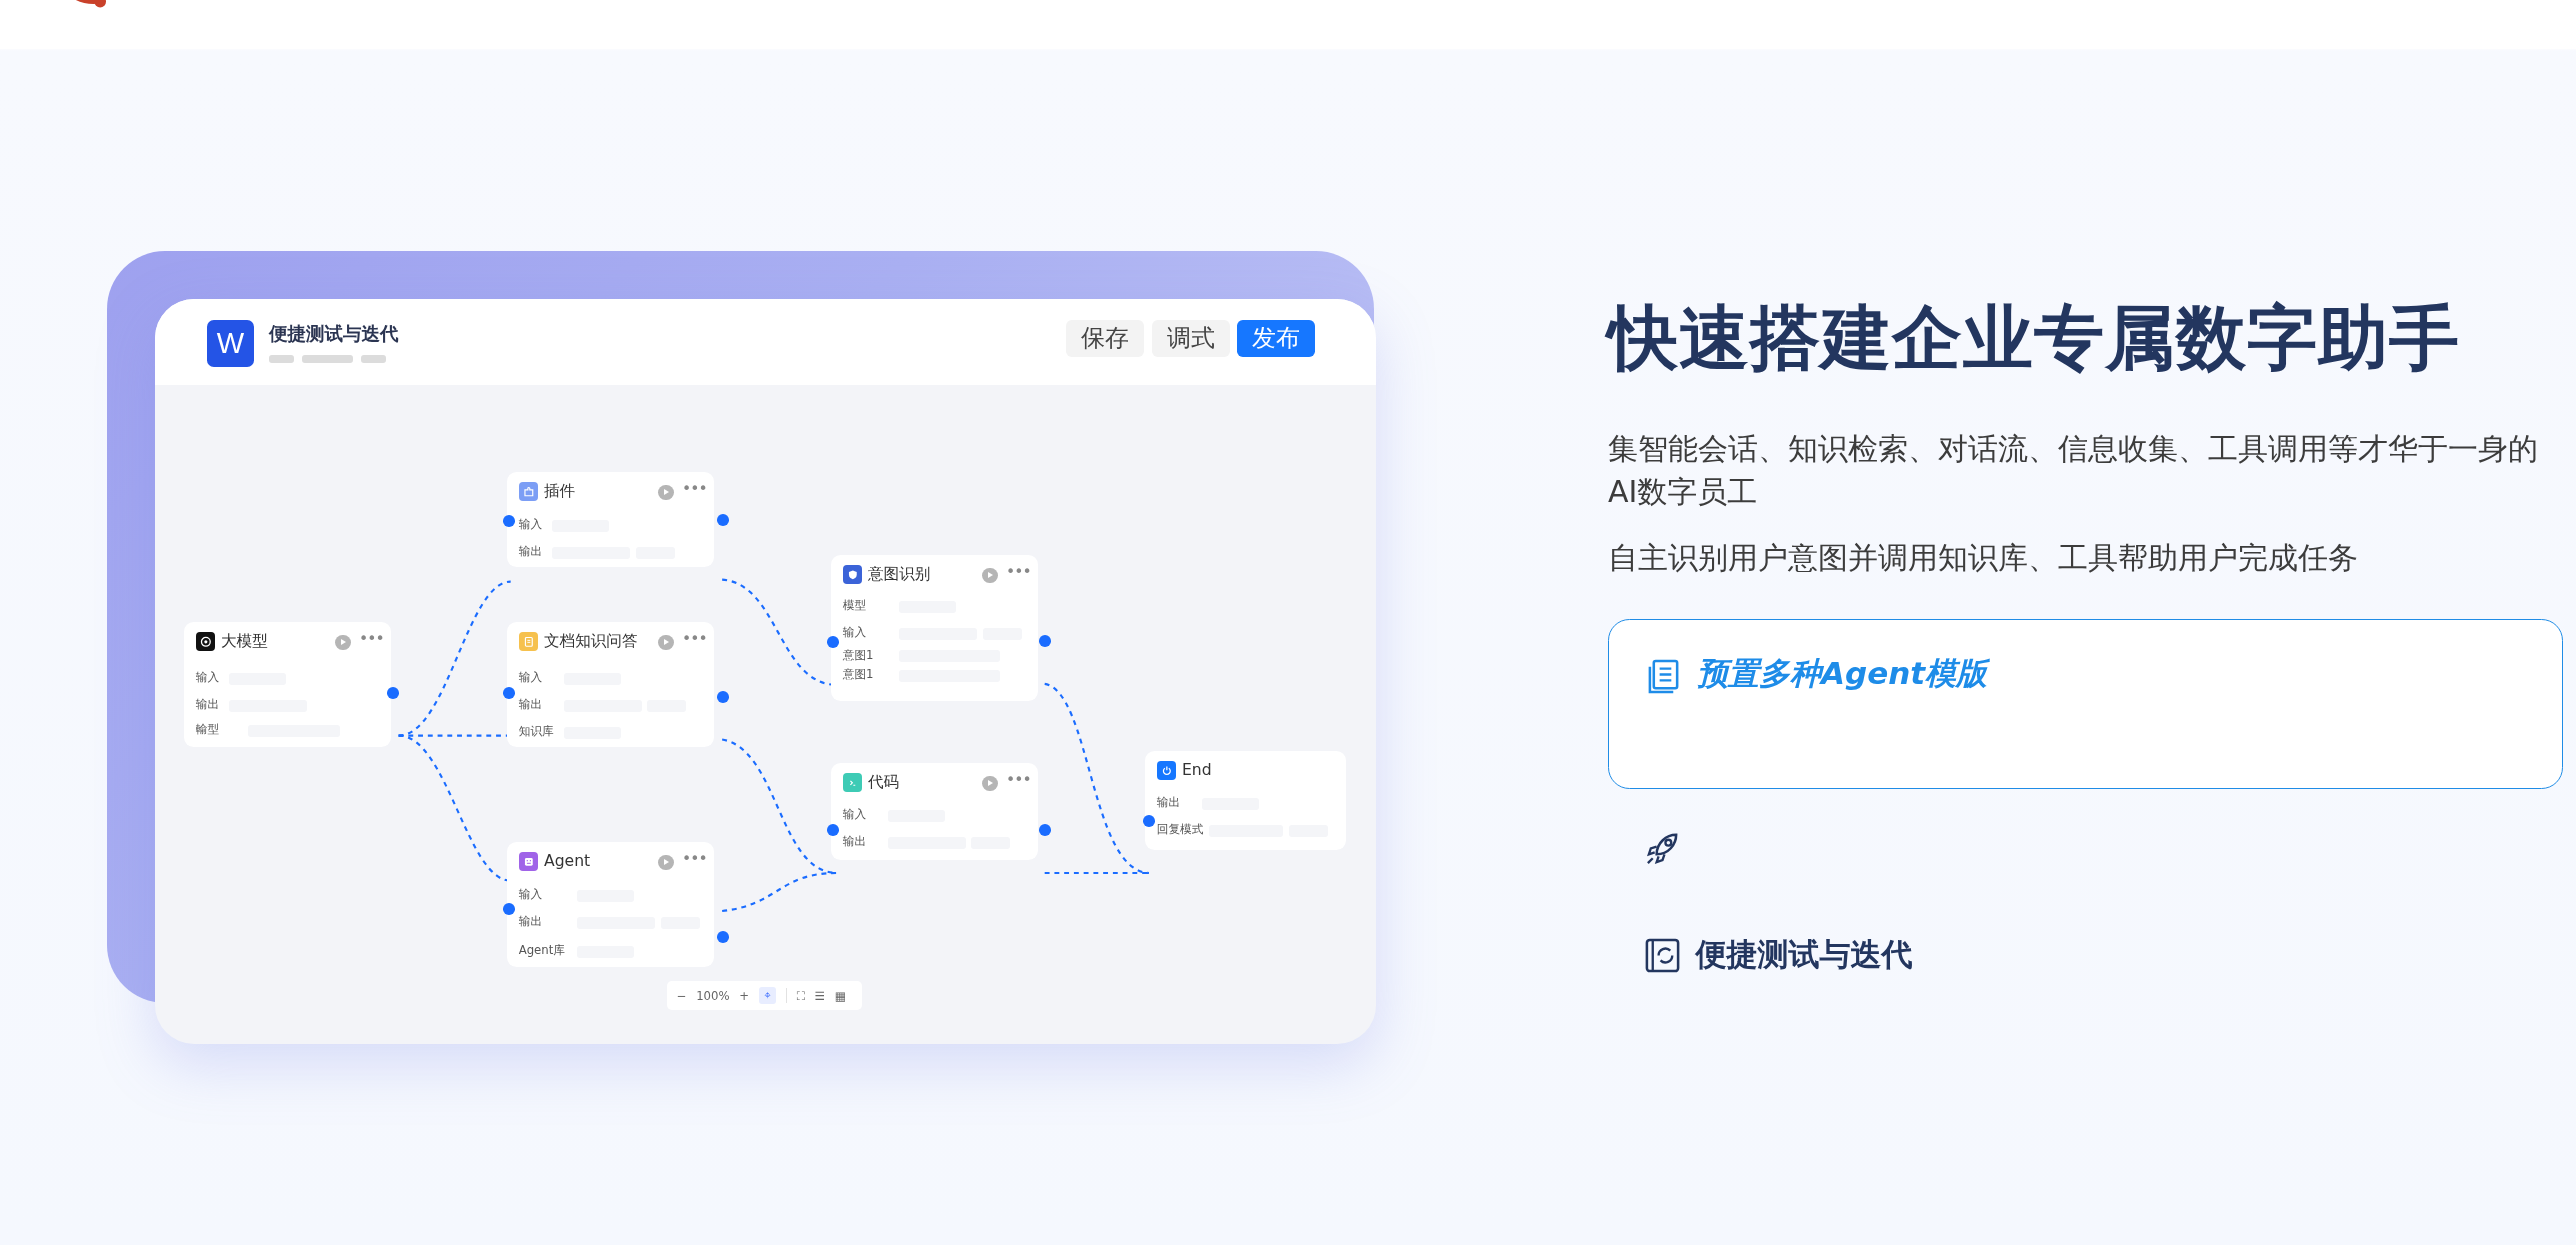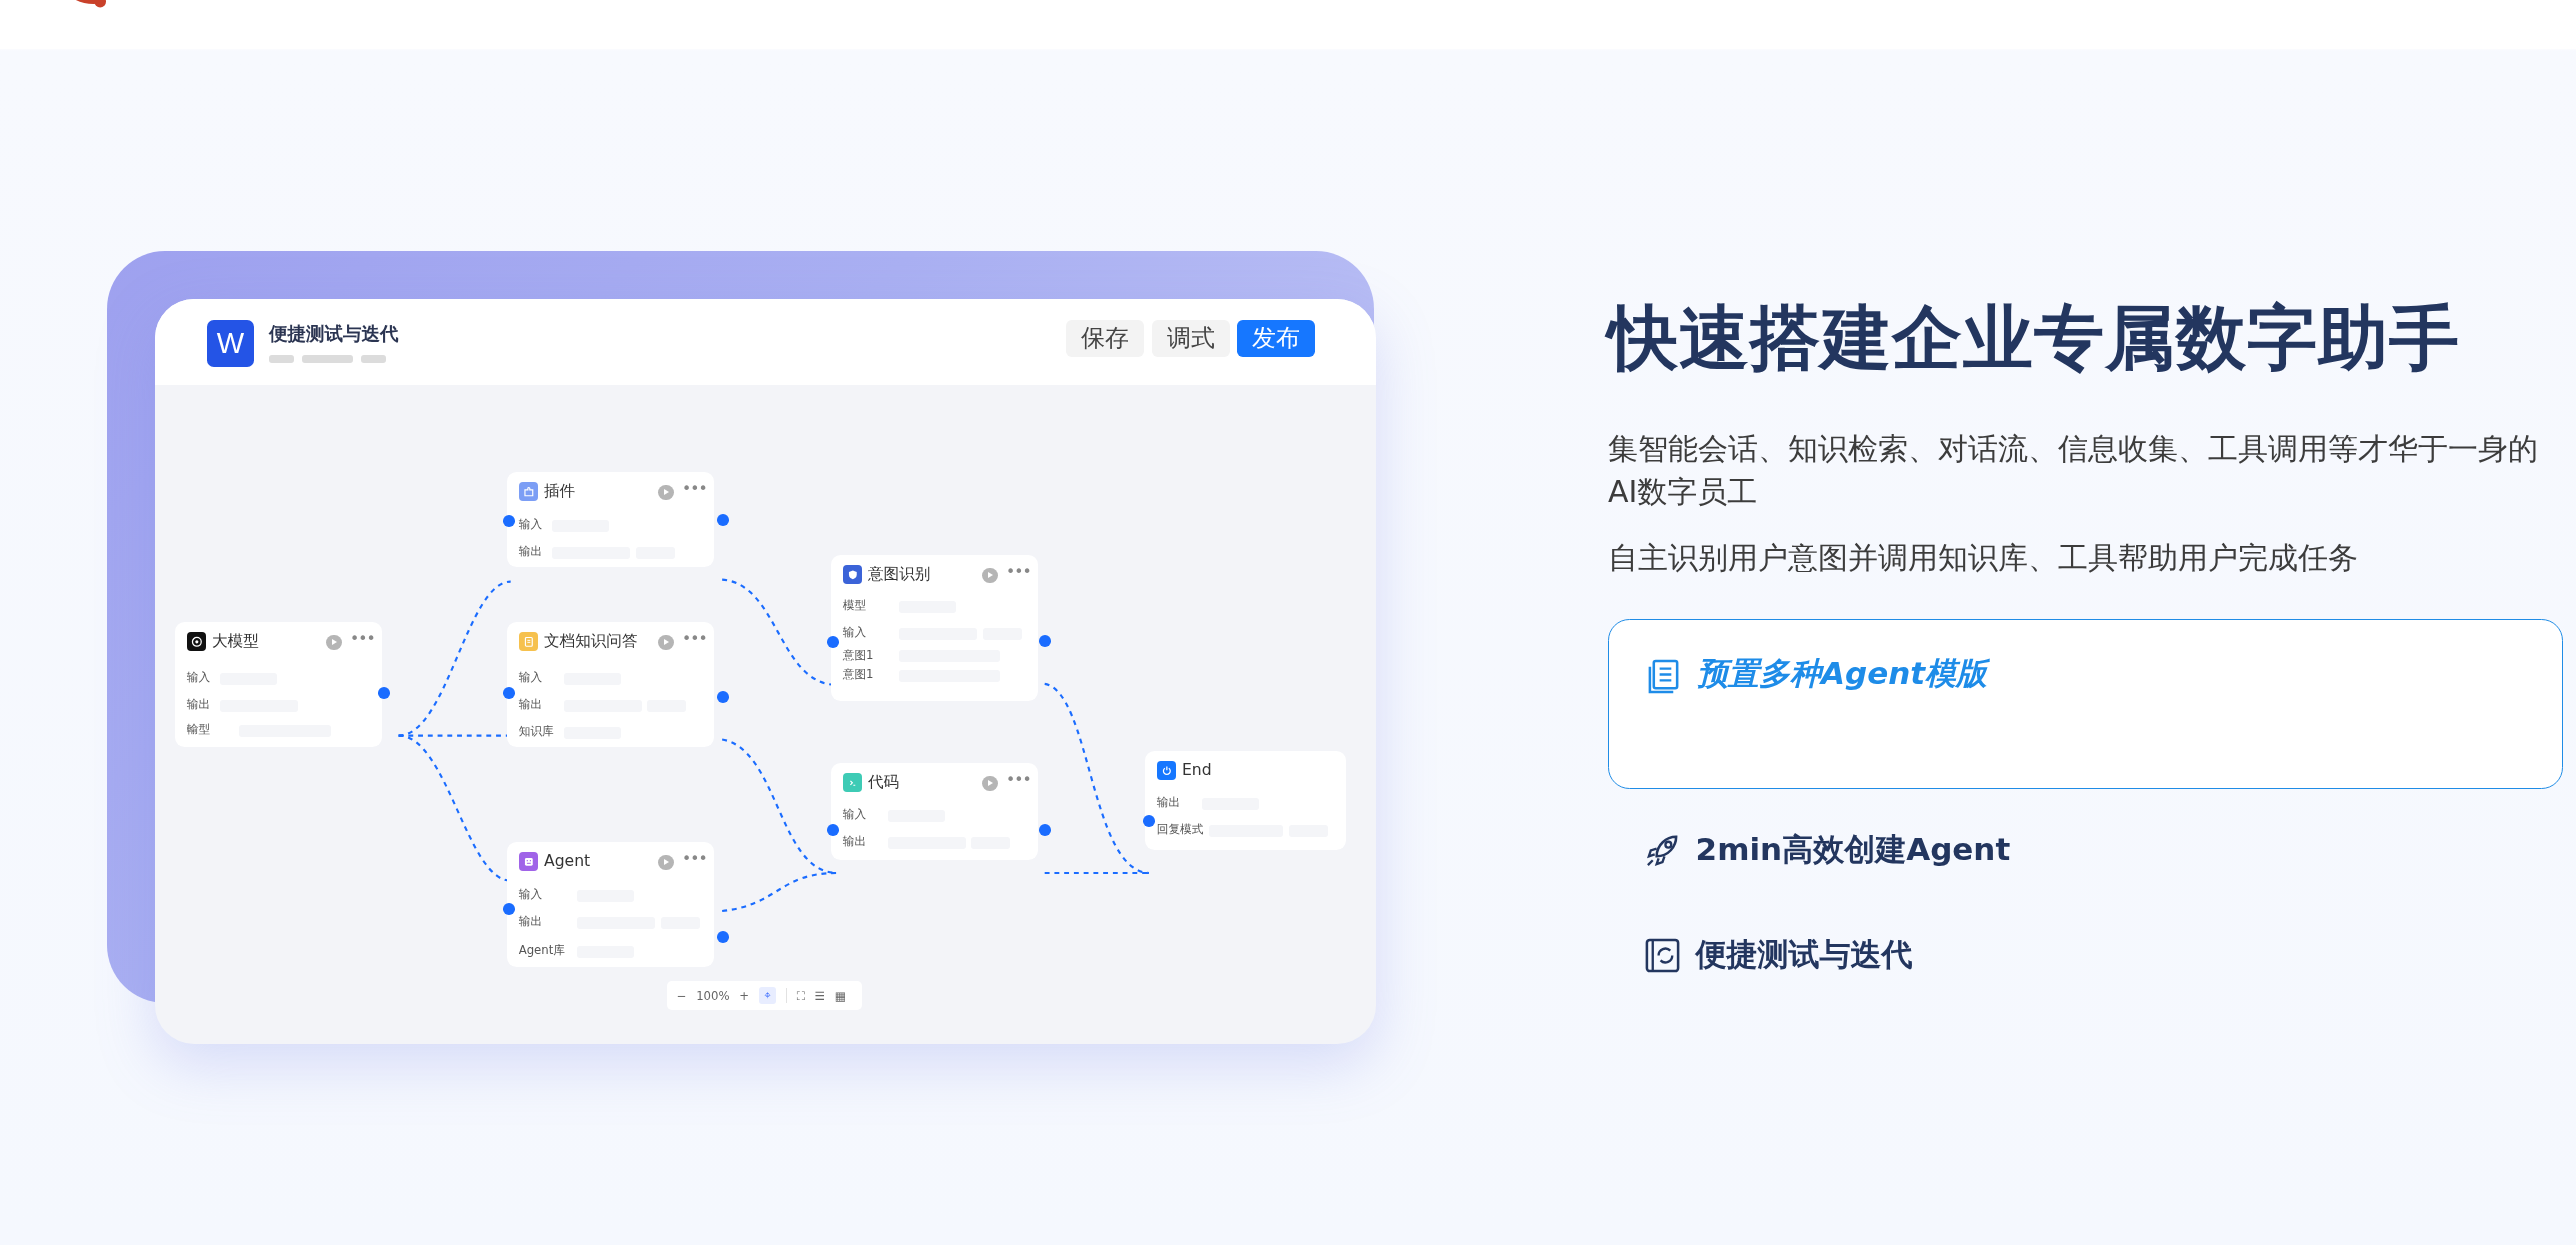--- a/index.html
+++ b/index.html
@@ -139,21 +139,21 @@
         <path d="M582 320 C 640 330, 640 457, 700 457"></path>
 
         <path d="M582 496 C 640 490, 640 457, 700 457"></path>
 
         <path d="M913 263 C 960 270, 960 455, 1020 457"></path>
 
         <path d="M913 457 L 1020 457"></path>
       </g>
     </svg>
 
-    <div class="node" style="left:20px;top:237px;width:207px;height:125px;">
+    <div class="node" style="left:29px;top:237px;width:207px;height:125px;">
       <div class="node-head">
         <div class="node-icon" style="background:#111;">
           <svg width="11.7" height="11.7" viewBox="0 0 12 12">
               <circle cx="6" cy="6" r="4.5" stroke="#fff" stroke-width="1.3" fill="none"></circle>
               <circle cx="6" cy="6" r="1.6" fill="#fff"></circle>
             </svg>
         </div>
         <span class="node-title">大模型</span>
       </div>
       <div class="node-run" style="left:151px;"></div>
@@ -362,21 +362,20 @@
 </div>
 
 <div class="feature-item fi-1">
   <svg class="f-icon" viewBox="0 0 40 40">
     <path d="M14 26 C 14 14, 24 6, 34 6 C 34 16, 26 26, 14 26 Z" stroke="#23365f" stroke-width="2.6" fill="none"></path>
     <circle cx="26" cy="14" r="3" stroke="#23365f" stroke-width="2.4" fill="none"></circle>
     <path d="M14 18 L 8 20 L 6 26 L 12 24" stroke="#23365f" stroke-width="2.4" fill="none"></path>
     <path d="M22 26 L 20 32 L 14 34 L 16 28" stroke="#23365f" stroke-width="2.4" fill="none"></path>
     <path d="M10 30 L 5 35" stroke="#23365f" stroke-width="2.4"></path>
   </svg>
-  <span class="f-title">2min高效创建Agent</span>
 </div>
 
 <div class="feature-item fi-2">
   <svg class="f-icon" viewBox="0 0 40 40">
     <rect x="4" y="4" width="32" height="32" rx="3" stroke="#23365f" stroke-width="2.6" fill="none"></rect>
     <path d="M10 4v32" stroke="#23365f" stroke-width="2.4"></path>
     <path d="M16 20a7 7 0 0 1 12-5" stroke="#23365f" stroke-width="2.4" fill="none"></path>
     <path d="M30 20a7 7 0 0 1-12 5" stroke="#23365f" stroke-width="2.4" fill="none"></path>
   </svg>
   <span class="f-title">便捷测试与迭代</span>

